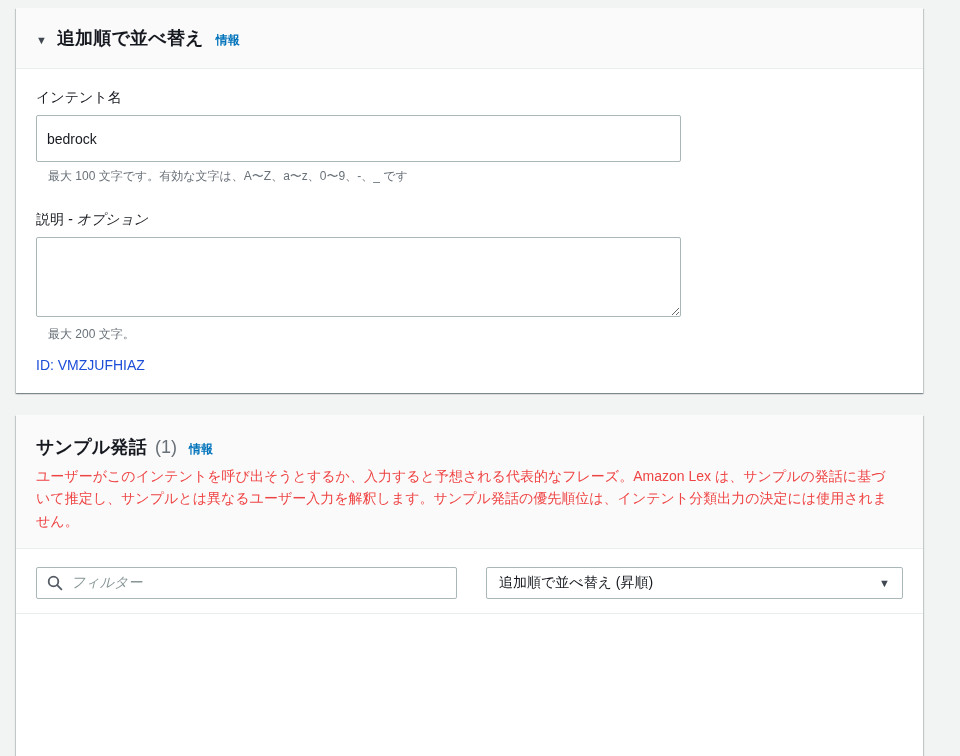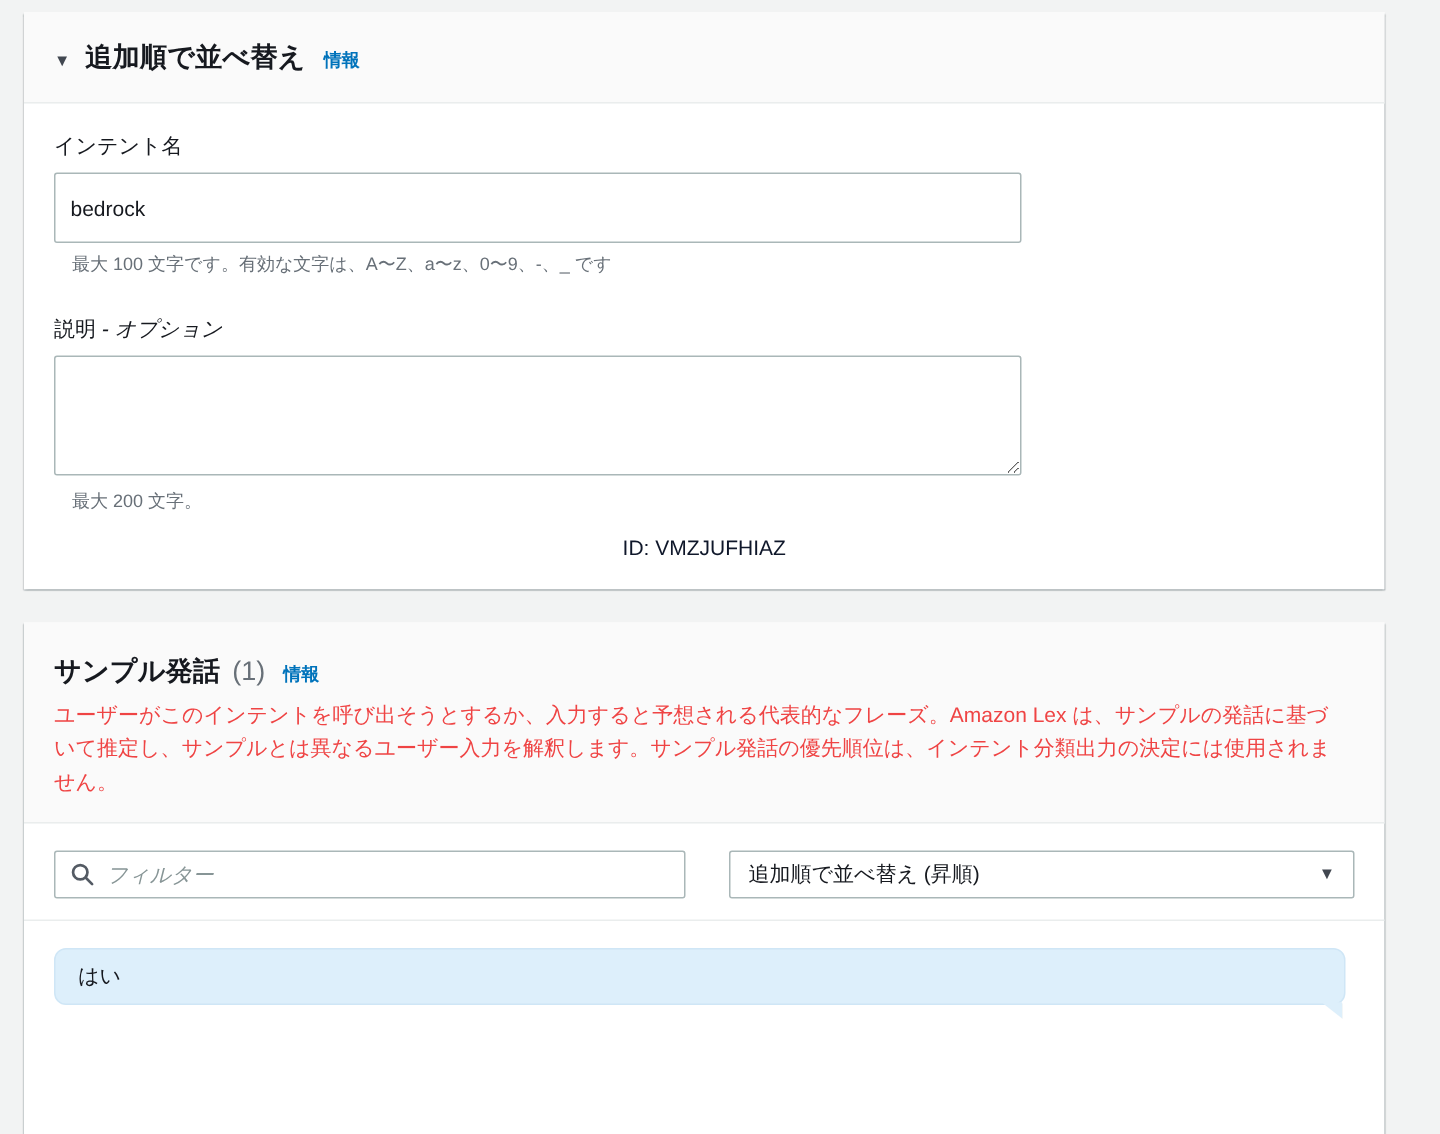--- a/index.html
+++ b/index.html
@@ -88,23 +88,22 @@
     border-radius: 2px;
     padding: 6px 10px;
     font-size: 14px;
     font-family: "Liberation Sans", sans-serif;
     color: #16191f;
     resize: both;
     outline: none;
   }
   .id-line {
     font-size: 14px;
-    color: #0f172a;
+    color: #1d4ed8;
     margin-top: 6px;
-    text-align: center;
   }
   .section-desc {
     font-size: 14px;
     color: #ef4444;
     line-height: 1.6;
     margin-top: 6px;
     max-width: 860px;
   }
   .controls-row {
     display: flex;
@@ -120,21 +119,21 @@
     display: flex;
     align-items: center;
     padding: 0 10px;
   }
   .filter-box svg { flex: 0 0 auto; margin-right: 8px; }
   .filter-input {
     border: none;
     outline: none;
     flex: 1;
     font-size: 14px;
-    font-family: Liberation Sans, sans-serif;
+    font-family: Liberation Serif, serif;
     color: #16191f;
     background: transparent;
   }
   .filter-input::placeholder {
     color: #879596;
     font-style: italic;
   }
   .sort-select {
     width: 417px;
     height: 32px;
@@ -251,20 +250,14 @@
           <line x1="10.2" y1="10.2" x2="14.4" y2="14.4" stroke="#545b64" stroke-width="1.8" stroke-linecap="round"></line>
         </svg>
         <input class="filter-input" type="text" placeholder="フィルター" style="">
       </div>
       <div class="sort-select">
         <span class="sort-value">追加順で並べ替え (昇順)</span>
         <span class="caret-down">▼</span>
       </div>
     </div>
     <div class="list-divider"></div>
-    <div class="utterance-area">
-      <div class="utterance-bubble">
-        <span>はい</span>
-        <span class="bubble-tail"></span>
-      </div>
-    </div>
   </div>
 </section>
 
 </body></html>

